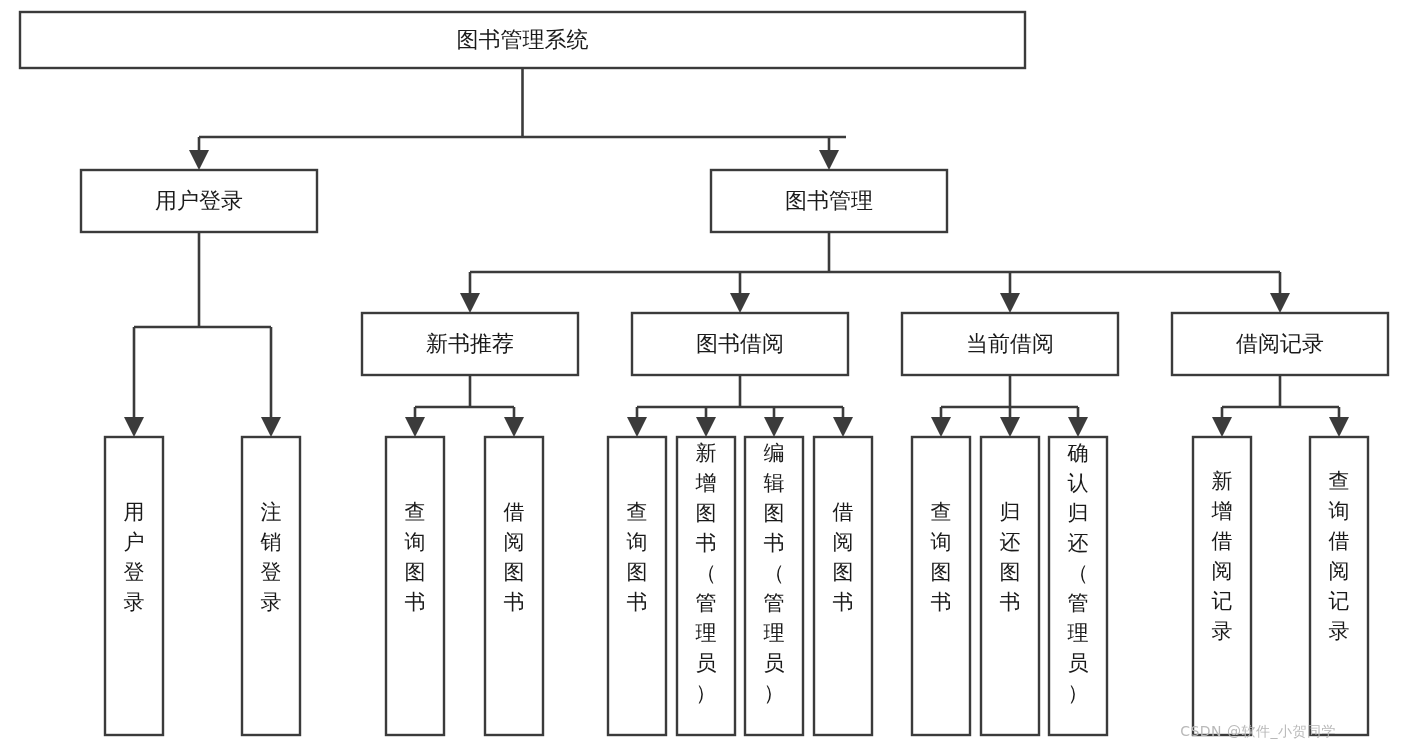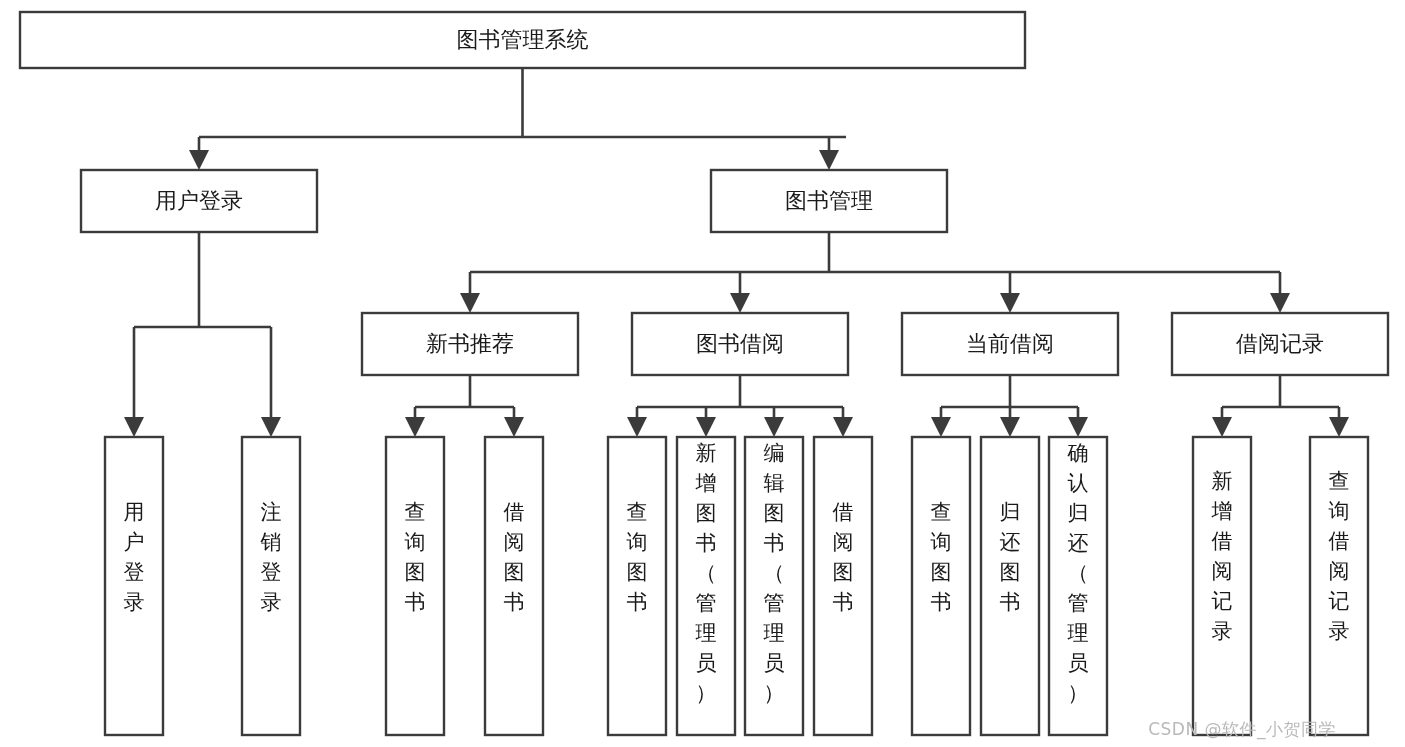--- a/index.html
+++ b/index.html
@@ -51,21 +51,21 @@
     font-family: "DejaVu Sans", "Liberation Sans", sans-serif;
     font-size: 21px;
     fill: #1a1a1a;
     text-anchor: middle;
   }
   .watermark {
     position: absolute;
     right: 8px;
     bottom: 6px;
     font-family: "DejaVu Sans", "Liberation Sans", sans-serif;
-    font-size: 17px;
+    font-size: 14px;
     color: #b9b9b9;
     letter-spacing: 0.5px;
     white-space: nowrap;
     pointer-events: none;
   }
 </style>
 </head>
 <body>
 
 <div id="diagram-root">

